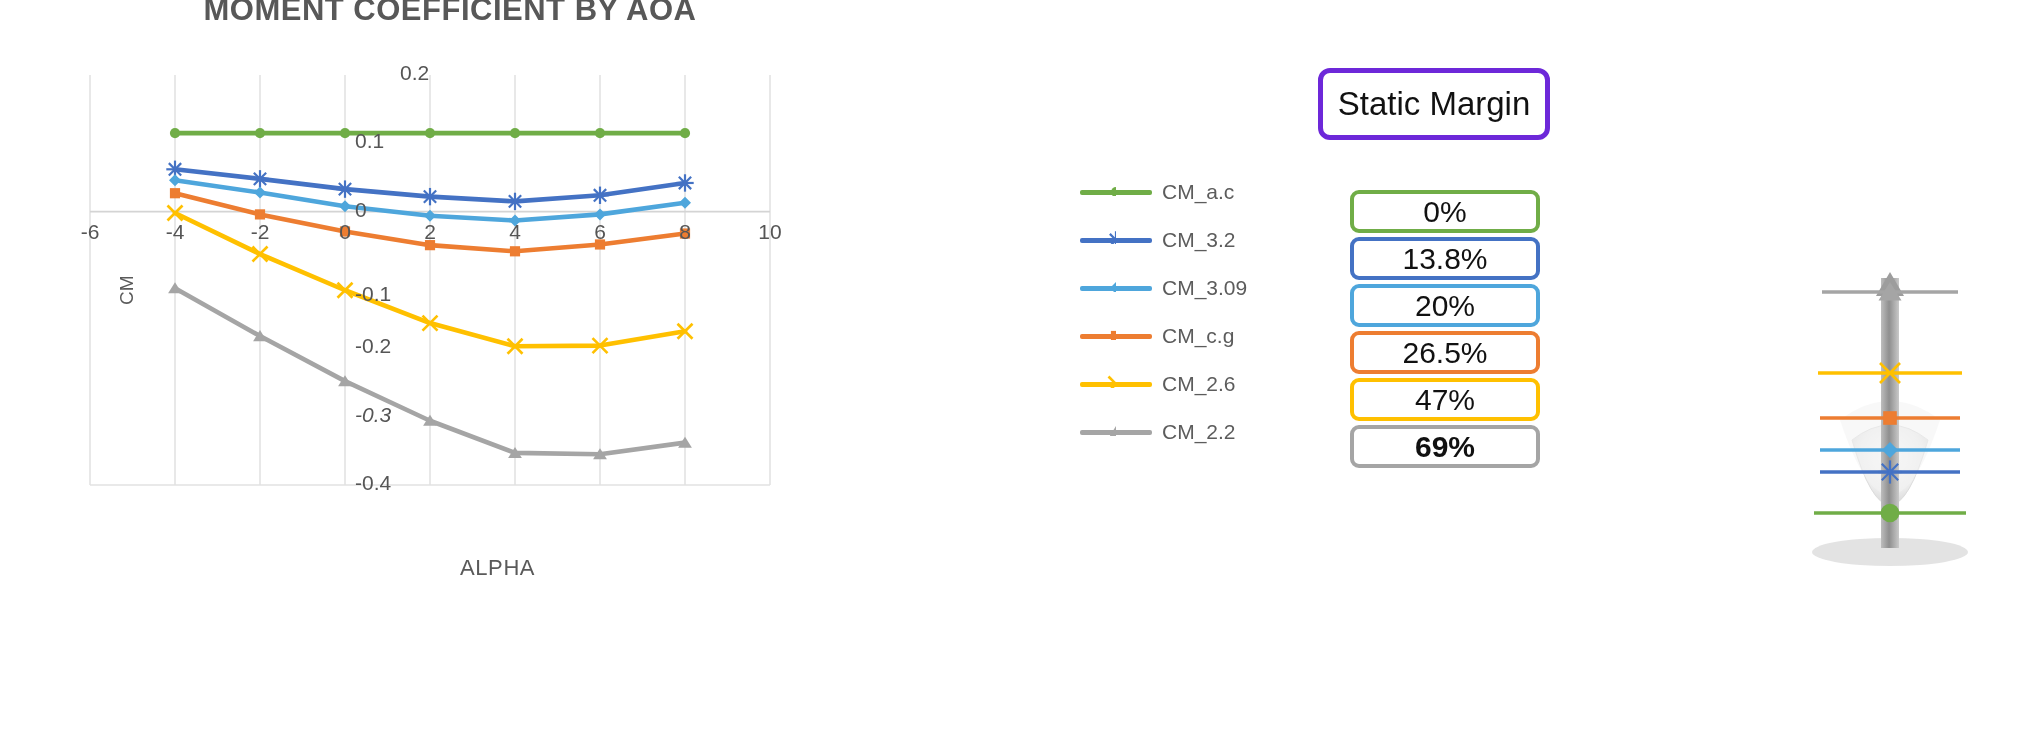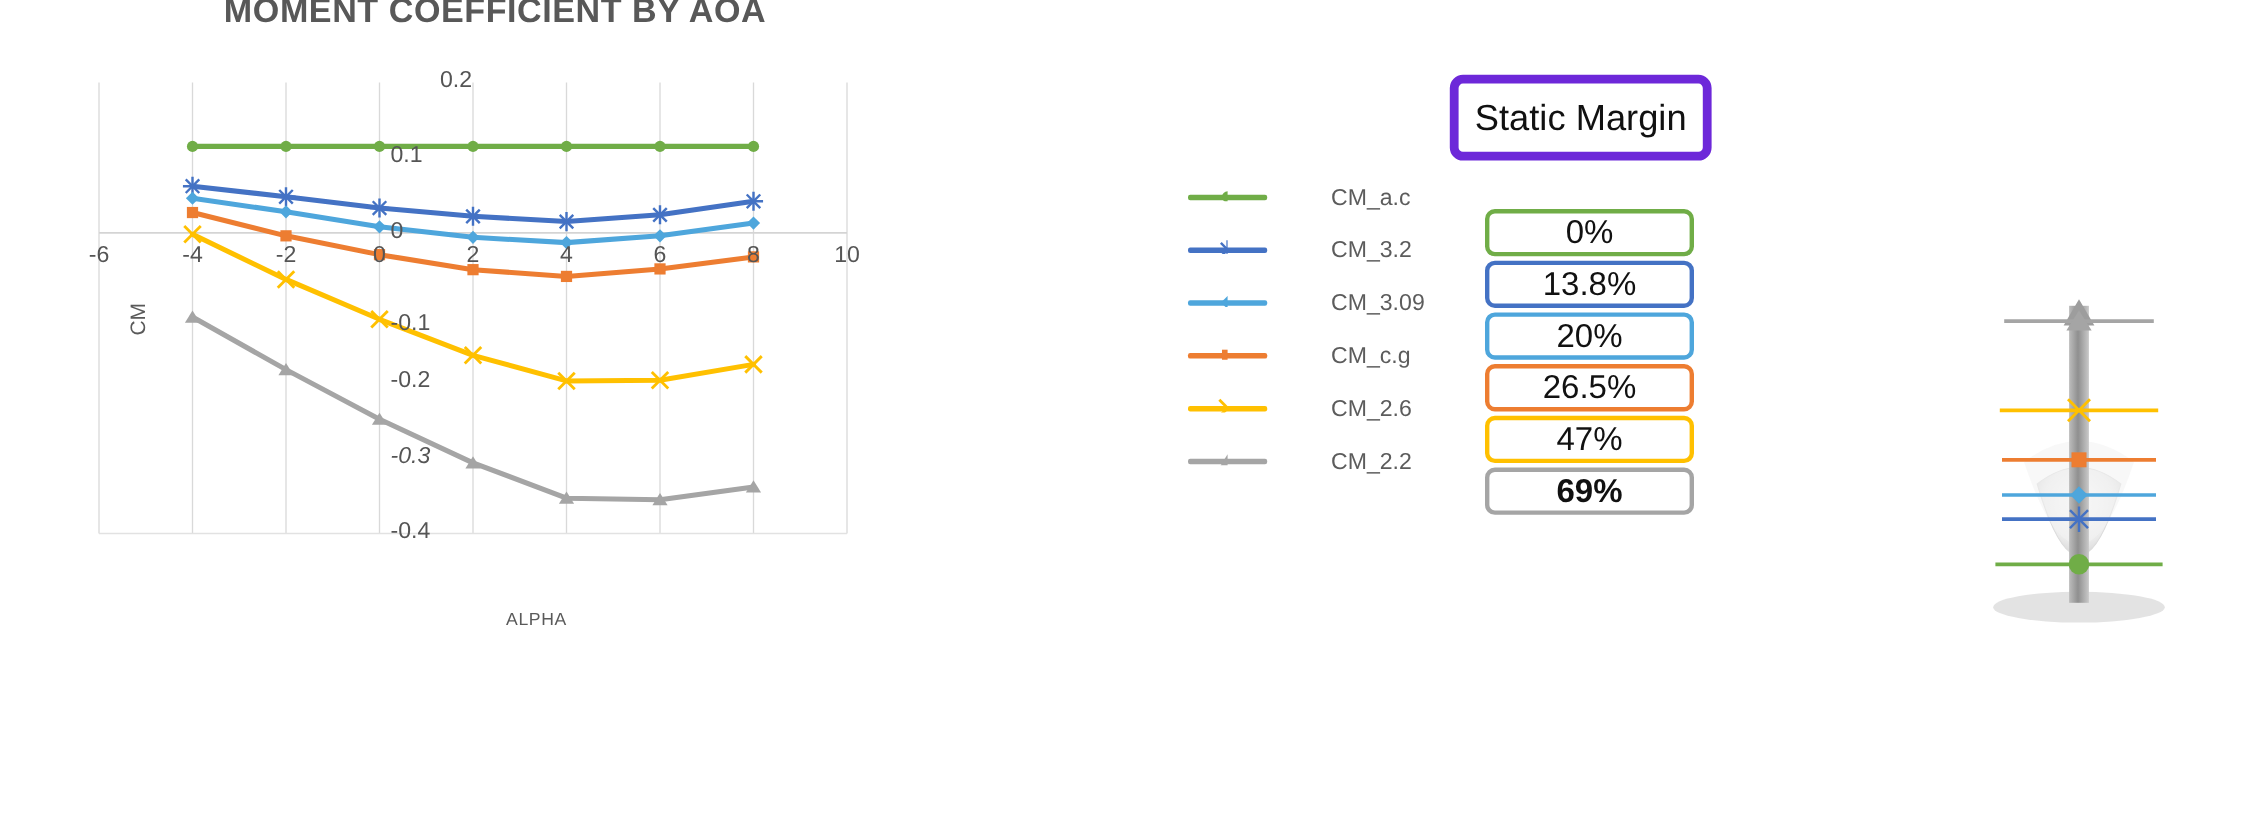--- a/index.html
+++ b/index.html
@@ -19,43 +19,43 @@
 
   
   .plot-wrap{position:absolute;left:70px;top:55px;width:720px;height:455px;}
   .plot-svg{position:absolute;left:0;top:0;}
 
   .ylab{
     position:absolute;left:46px;top:250px;font-size:19px;color:#5a5a5a;
     transform:rotate(-90deg);transform-origin:left top;white-space:nowrap;
   }
   .xlab{
-    position:absolute;left:390px;top:500px;font-size:16px;color:#5a5a5a;
+    position:absolute;left:390px;top:500px;font-size:22px;color:#5a5a5a;
     letter-spacing:.6px;
   }
   .tick{position:absolute;font-size:21px;color:#555;white-space:nowrap;}
   .ytick{text-align:left;}
   .xtick{text-align:center;}
 
   
   .legend{position:absolute;left:1080px;top:168px;width:230px;}
-  .legend-row{display:flex;align-items:flex-start;height:48px;gap:48px;}
+  .legend-row{display:flex;align-items:center;height:48px;}
   .legend-key{width:72px;height:22px;position:relative;flex:0 0 auto;}
   .legend-key .lk-line{
     position:absolute;left:0;top:9px;width:72px;height:5px;border-radius:2px;
   }
   .legend-key .lk-mark{
     position:absolute;left:29px;top:4px;width:15px;height:15px;
   }
   .legend-label{font-size:21px;color:#5c5c5c;margin-left:10px;white-space:nowrap;}
 
   
   .sm-head{
     position:absolute;left:1318px;top:68px;width:222px;height:62px;
-    border:8px solid #6d28d9;border-radius:12px;background:#fff;
+    border:5px solid #6d28d9;border-radius:12px;background:#fff;
     display:flex;align-items:center;justify-content:center;
     font-size:33px;color:#111;
   }
   .sm-list{position:absolute;left:1350px;top:190px;width:190px;}
   .sm-box{
     height:43px;border:4px solid #888;border-radius:9px;background:#fff;
     display:flex;align-items:center;justify-content:center;
     font-size:30px;color:#111;margin-bottom:4px;box-sizing:border-box;
   }
 

